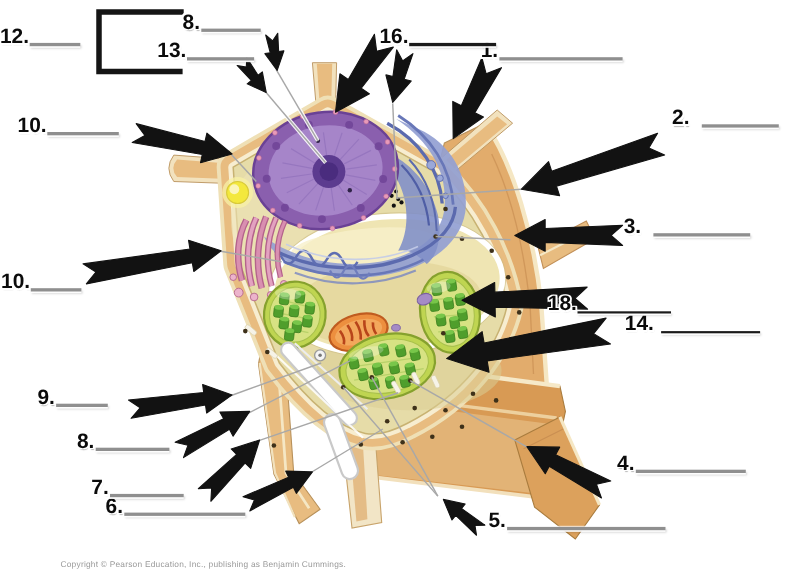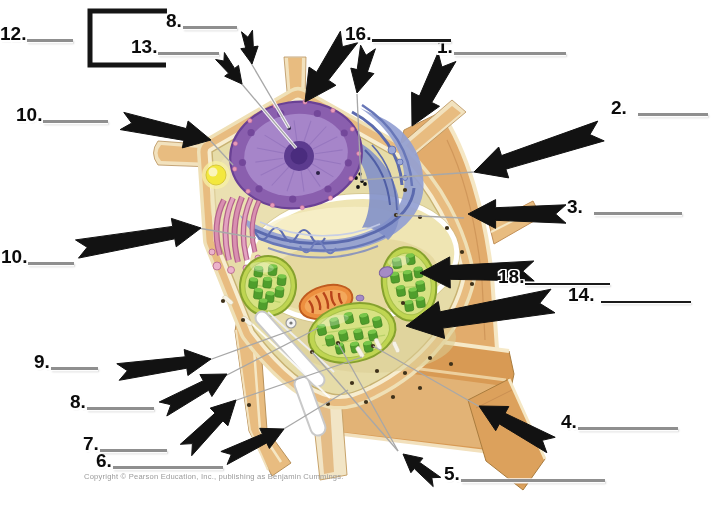--- a/index.html
+++ b/index.html
@@ -7,21 +7,21 @@
          font-family:"Liberation Sans",sans-serif;}
   #cell{position:absolute;left:0;top:0;}
   .label{position:absolute;display:flex;align-items:flex-end;line-height:1;z-index:6;white-space:nowrap;}
   .label .num{font-weight:bold;font-size:19px;color:#0b0b0b;
     text-shadow:-1.5px -1.5px 0 #fff,1.5px -1.5px 0 #fff,-1.5px 1.5px 0 #fff,1.5px 1.5px 0 #fff,
                 -1.5px 0 0 #fff,1.5px 0 0 #fff,0 -1.5px 0 #fff,0 1.5px 0 #fff,1px 2px 1px rgba(0,0,0,.28);}
   .blank{display:inline-block;height:3px;background:#8f8f8f;margin:0 0 1px 1px;
     box-shadow:0 1.5px 0 rgba(255,255,255,.95),0 -1px 0 rgba(255,255,255,.7),1px 2px 2px rgba(0,0,0,.18);}
   .blank.dark{background:#1a1a1a;}
   .blank.thin{height:2px;}
-  #copyright{position:absolute;left:55px;top:472px;font-size:7.6px;color:#9a9a9a;letter-spacing:.2px;z-index:6;margin-left:29px;}
+  #copyright{position:absolute;left:55px;top:508px;font-size:7.6px;color:#9a9a9a;letter-spacing:.2px;z-index:6;}
   .arrow{fill:#121212;stroke:#121212;stroke-width:1;stroke-linejoin:round;}
   .lead{stroke:#a8a8a8;stroke-width:1.3;}
   .leadcase{stroke:#ffffff;stroke-width:3.4;opacity:.9;}
 </style>
 </head>
 <body>
 
 <div id="stage">
 
 <svg id="cell" width="721" height="523" viewBox="0 0 721 523">
@@ -382,21 +382,21 @@
       <span class="blank" style="width:46px"></span>
     </div>
 <div class="label" style="left:16px;top:105px">
       <span class="num">10.</span>
       <span class="blank" style="width:65px"></span>
     </div>
 <div class="label" style="left:0;top:24px">
       <span class="num">12.</span>
       <span class="blank" style="width:46px"></span>
     </div>
-<div class="label" style="left:131px;top:37px">
+<div class="label" style="left:143px;top:37px">
       <span class="num">13.</span>
       <span class="blank" style="width:61px"></span>
     </div>
 <div class="label" style="left:166px;top:11px">
       <span class="num">8.</span>
       <span class="blank" style="width:54px"></span>
     </div>
 <div class="label" style="left:345px;top:24px">
       <span class="num">16.</span>
       <span class="blank dark" style="width:79px"></span>

